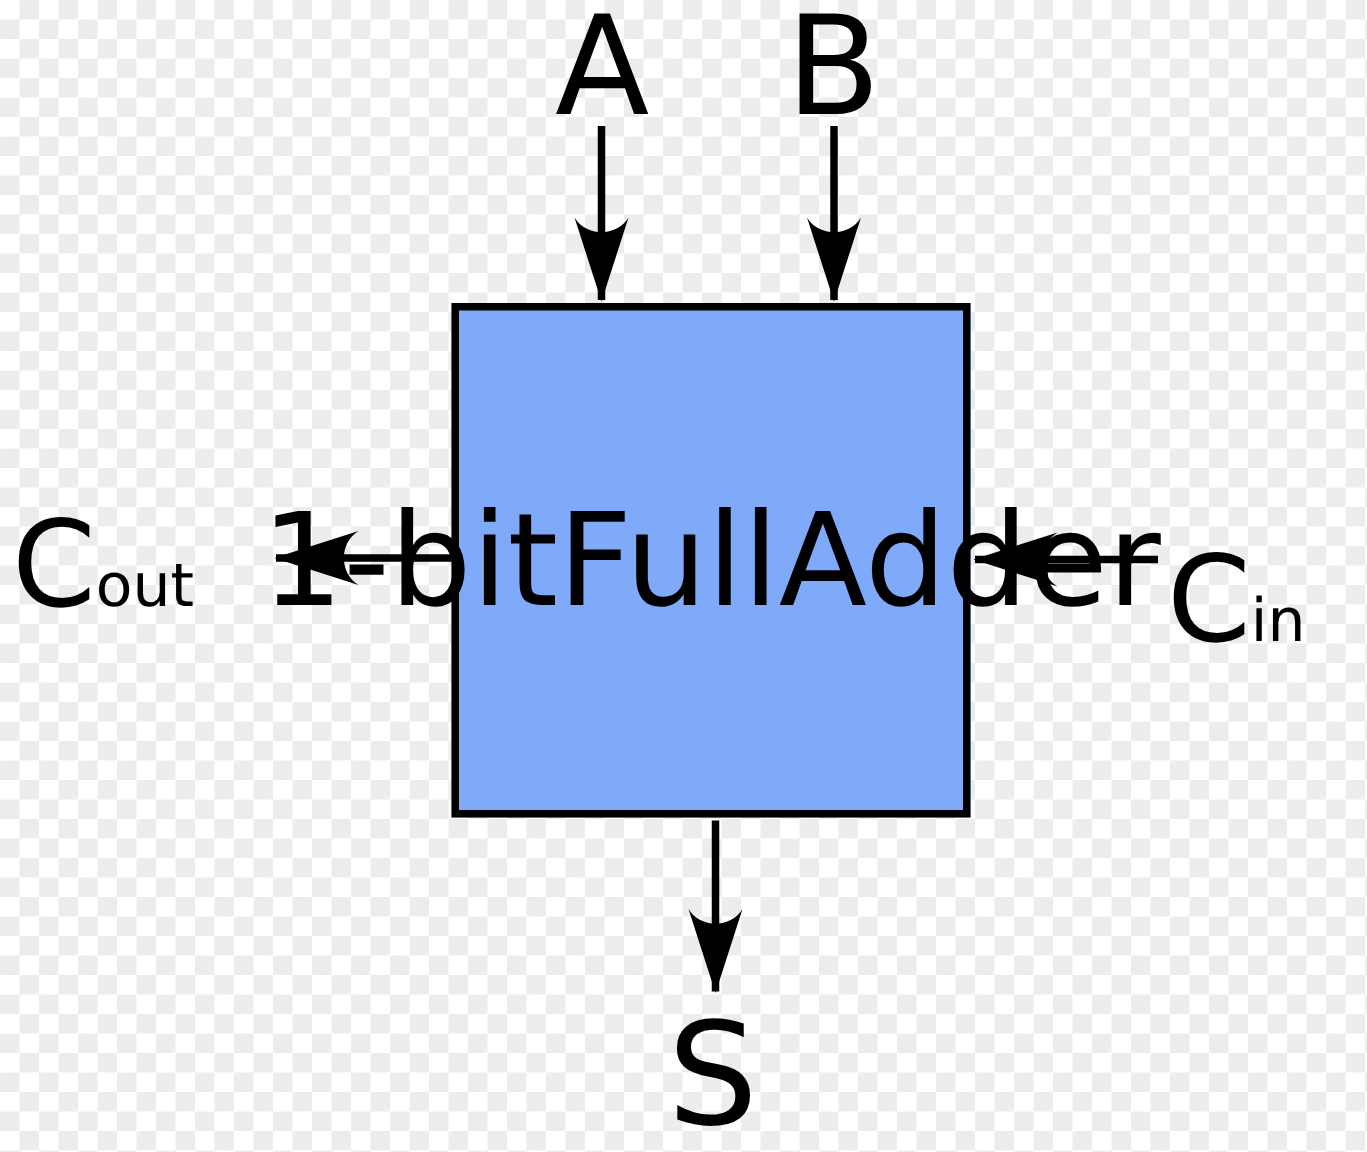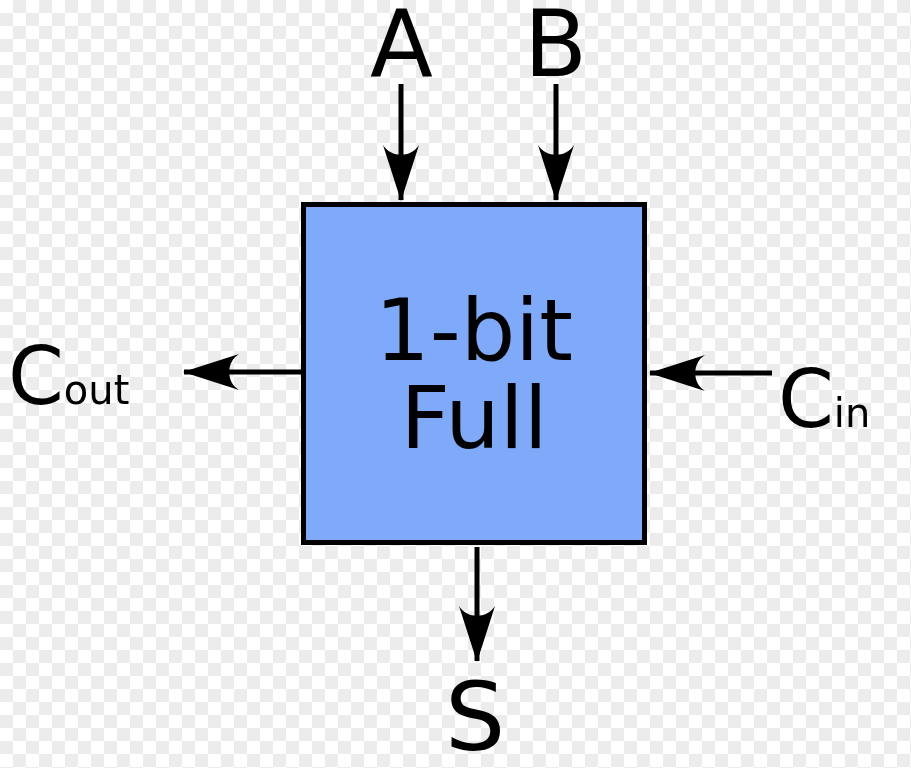--- a/index.html
+++ b/index.html
@@ -28,21 +28,21 @@
     pointer-events:none;
   }
   .arrows line{stroke:var(--stroke);stroke-width:5;}
   .adder-box{
     position:absolute;
     left:301px;top:202px;
     width:346px;height:343px;
     box-sizing:border-box;
     border:5px solid var(--stroke);
     background:var(--box-fill);
-    display:flex;flex-direction:column;
+    display:flex;
     align-items:center;justify-content:center;
     text-align:center;
   }
   .box-line{
     font-size:86px;
     line-height:88px;
     white-space:nowrap;
   }
   .lbl{
     position:absolute;
@@ -69,20 +69,21 @@
     <line x1="401" y1="84" x2="401" y2="200" marker-end="url(#ah)"></line>
     <line x1="556" y1="84" x2="556" y2="200" marker-end="url(#ah)"></line>
     <line x1="772" y1="373" x2="650" y2="373" marker-end="url(#ah)"></line>
     <line x1="303" y1="372" x2="184" y2="372" marker-end="url(#ah)"></line>
     <line x1="477" y1="547" x2="477" y2="661" marker-end="url(#ah)"></line>
   </svg>
 
   <div class="adder-box">
     <div class="box-line">1-bit</div>
     <div class="box-line">Full</div>
+    <div class="box-line">Adder</div>
   </div>
 
   <div class="lbl lbl-a">A</div>
   <div class="lbl lbl-b">B</div>
 
   <div class="lbl lbl-cout">
     <span>C</span><span class="sub">out</span>
   </div>
 
   <div class="lbl lbl-cin">

